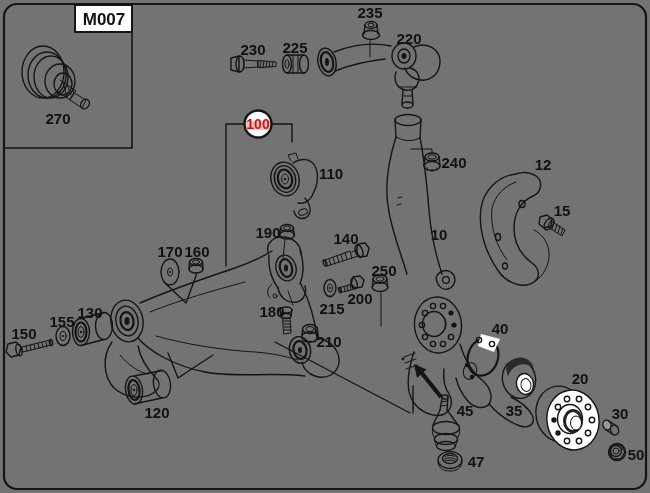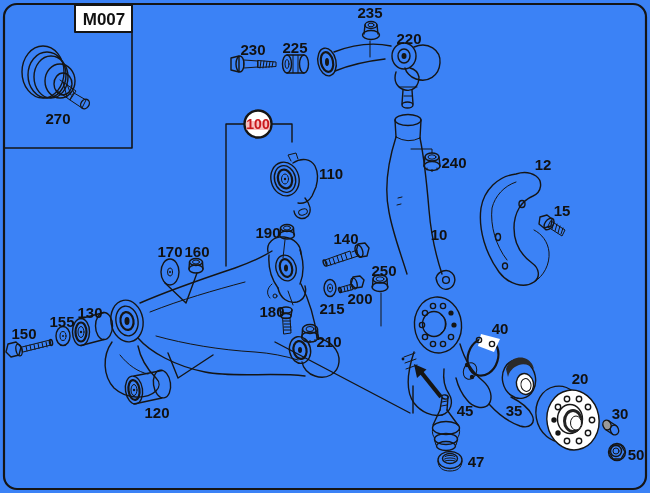--- a/index.html
+++ b/index.html
@@ -1,16 +1,16 @@
 <!DOCTYPE html>
 <html><head>
 <meta charset="utf-8">
 <style>
   html,body{margin:0;padding:0;background:#fff;}
-  .stage{position:relative;width:650px;height:493px;background:#3b82f6;overflow:hidden;
+  .stage{position:relative;width:650px;height:493px;background:#737373;overflow:hidden;
          font-family:"Liberation Sans",sans-serif;}
   svg{position:absolute;left:0;top:0;}
   .art{fill:none;stroke:#151515;stroke-width:1.4;stroke-linecap:round;stroke-linejoin:round;}
   .art .thin{stroke-width:1;}
   .art .thick{stroke-width:2.2;}
   .art .fill{fill:#151515;stroke:none;}
   .art .dfill{fill:#2a2a2a;stroke:none;}
   .art .wfill{fill:#fff;}
   .lbl{font-family:"Liberation Sans",sans-serif;font-weight:bold;font-size:15px;
        fill:#111;text-anchor:middle;}

